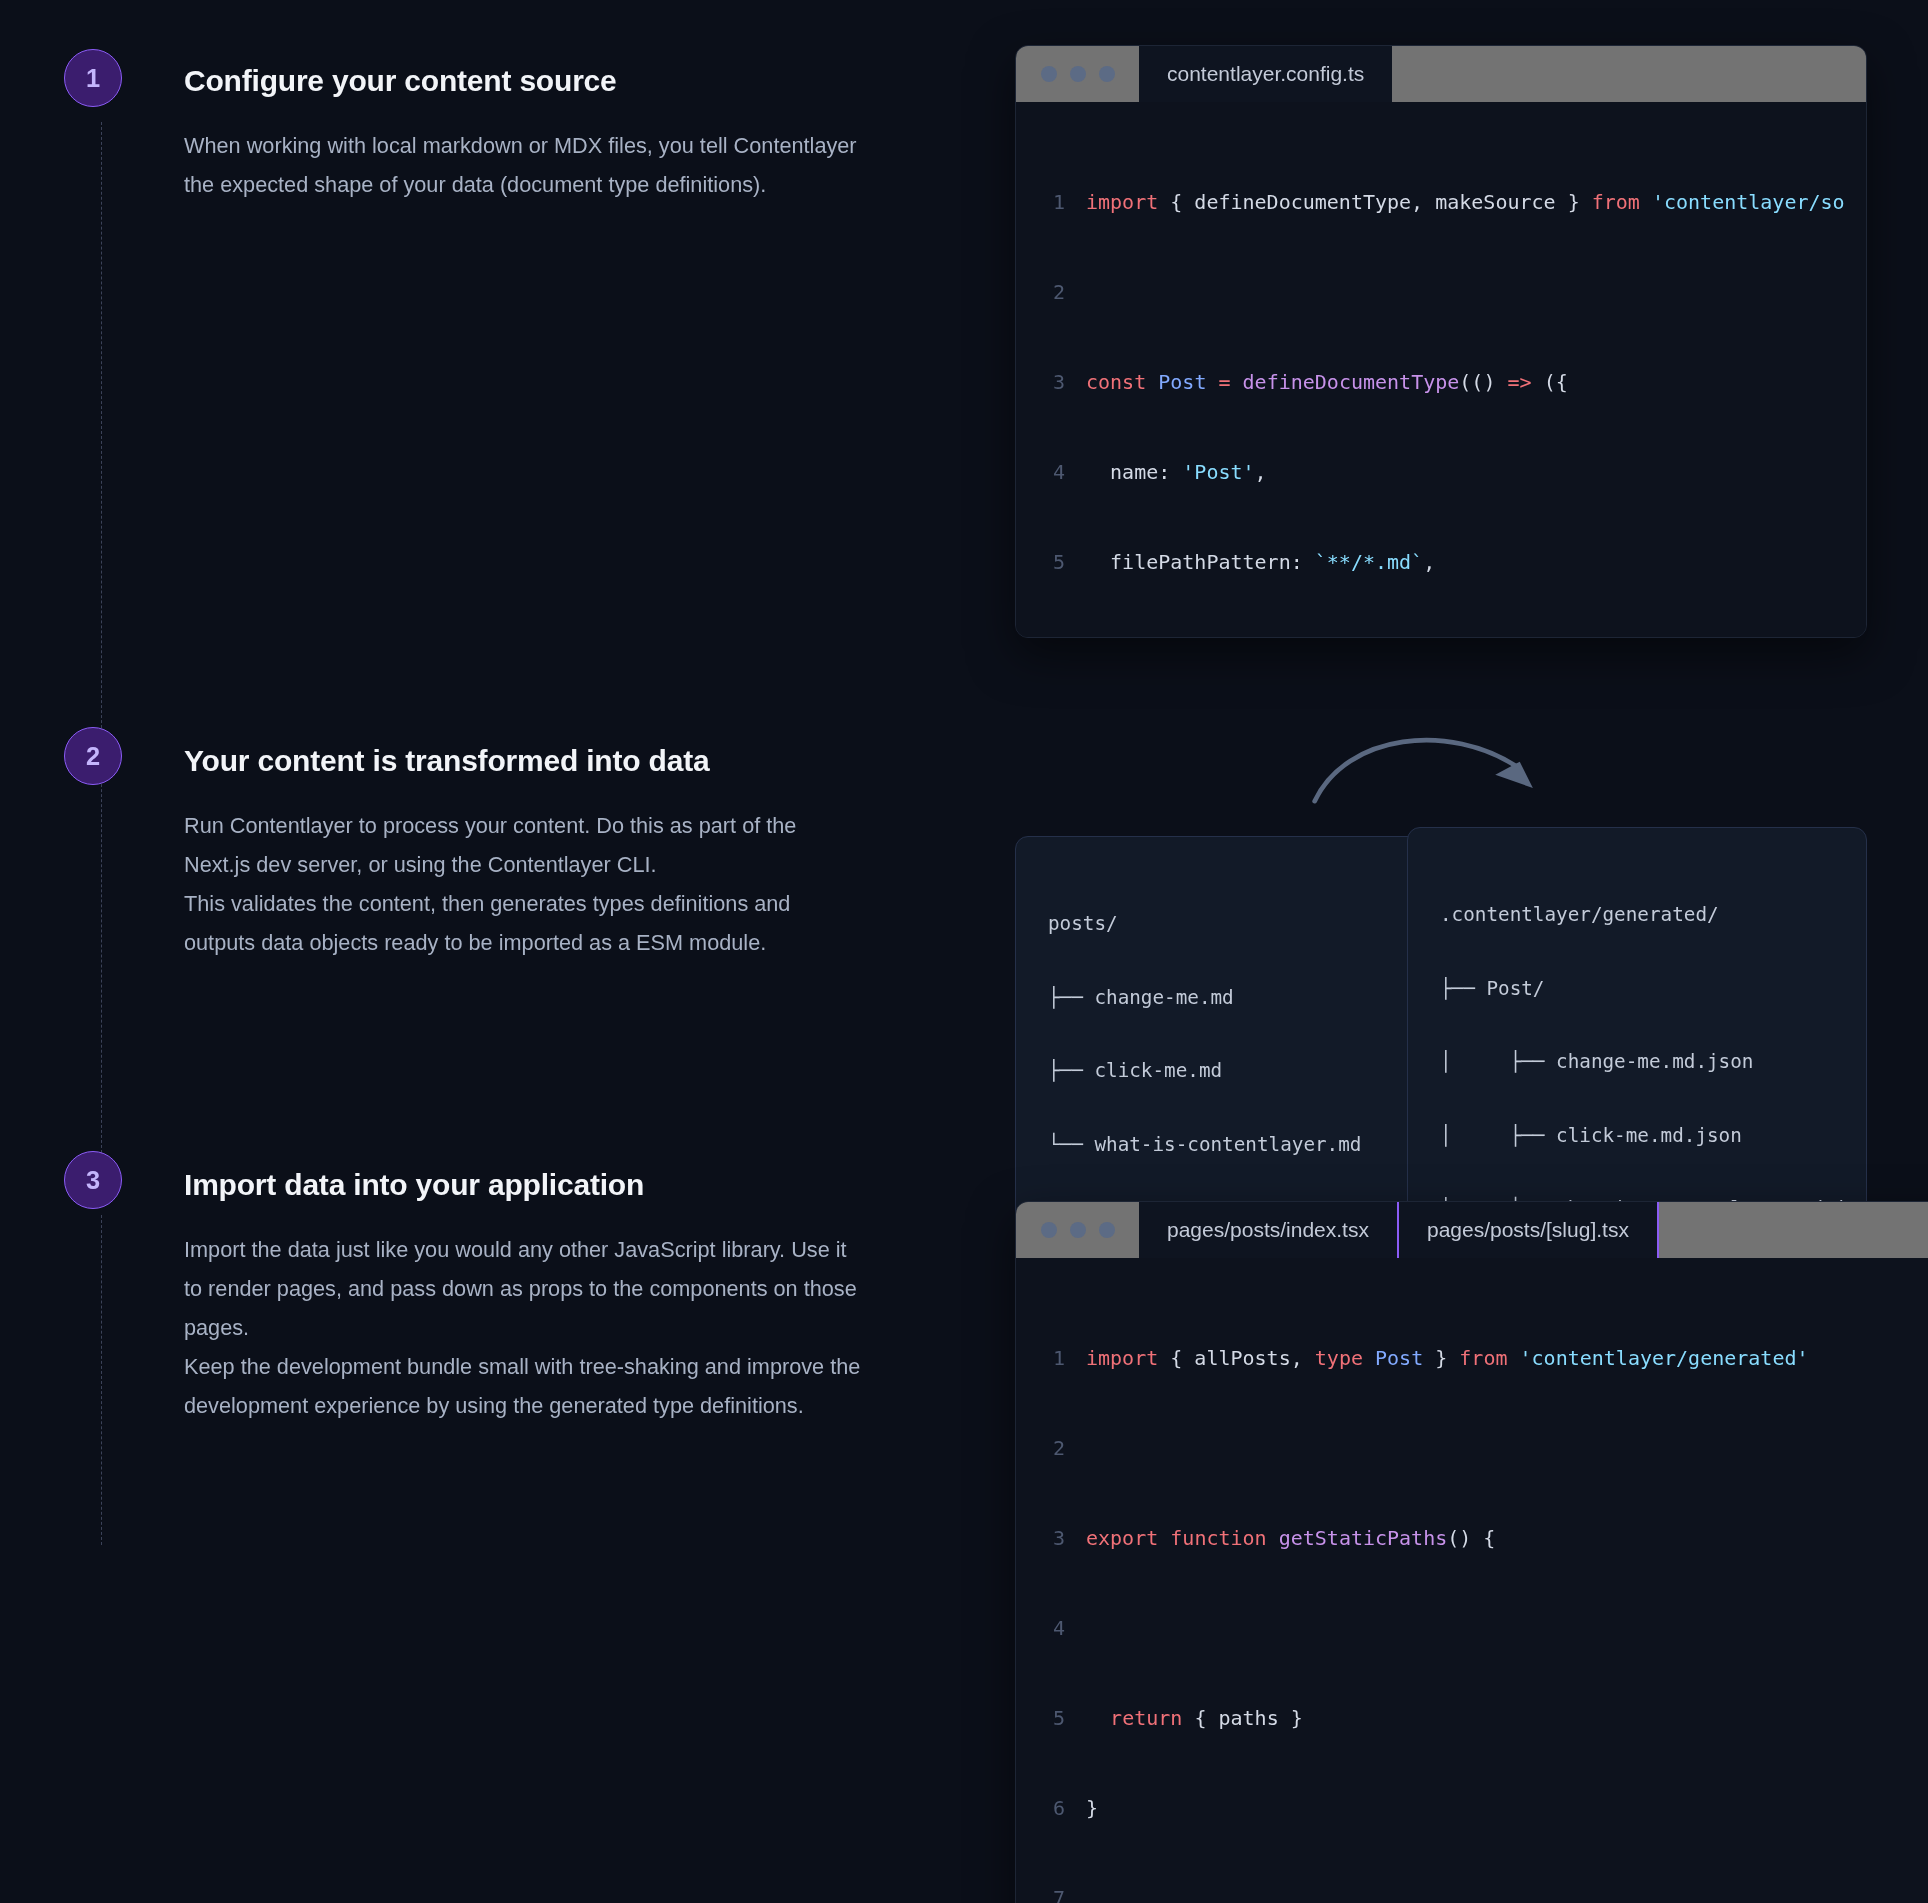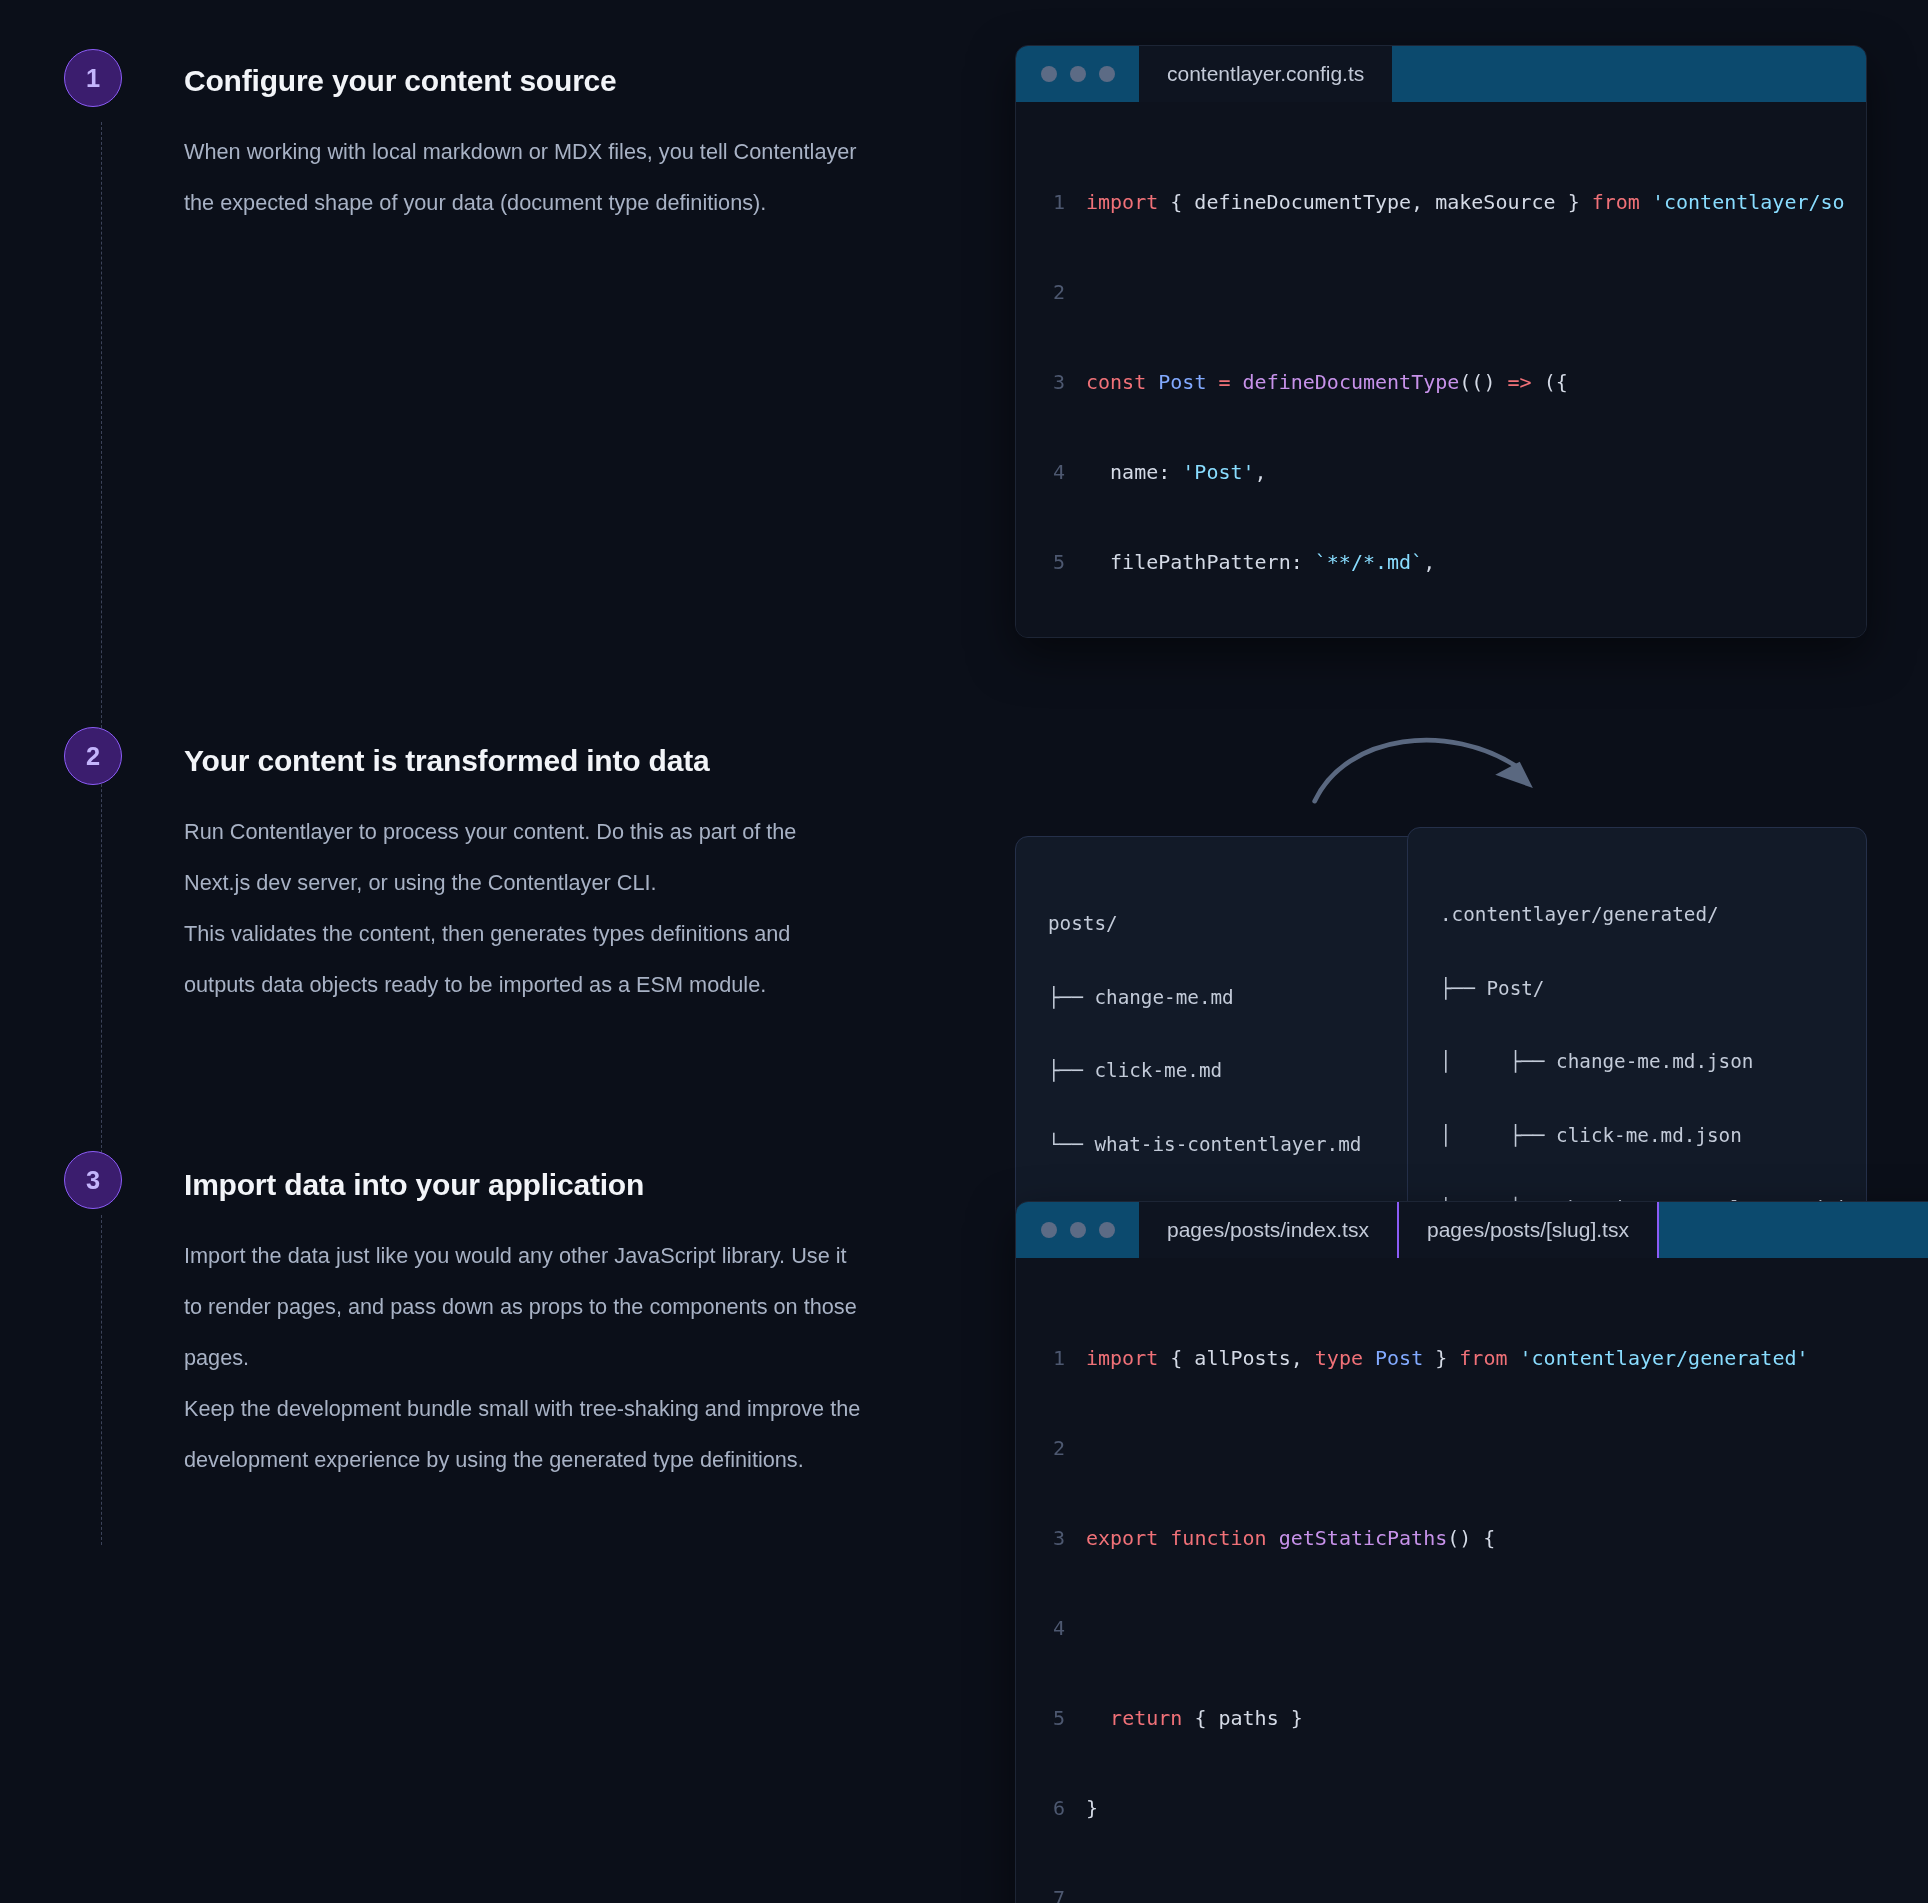--- a/index.html
+++ b/index.html
@@ -44,21 +44,21 @@
   .textcol { position: absolute; width: 678px; }
   .step-title {
     font-size: 30px;
     font-weight: bold;
     color: #f2f4f8;
     letter-spacing: -0.2px;
   }
   .step-body {
     margin-top: 28px;
     font-size: 21.7px;
-    line-height: 51px;
+    line-height: 39px;
     color: #a8b2c5;
     font-weight: 300;
   }
 
   
   .cta {
     margin-top: 43px;
     display: inline-flex;
     align-items: center;
     gap: 21px;
@@ -77,21 +77,21 @@
   .codewin {
     position: absolute;
     border-radius: 13px;
     background: #0e1420;
     border: 0.9px solid #1d2535;
     overflow: hidden;
     box-shadow: 0 17px 45px rgba(0,0,0,.5);
   }
   .titlebar {
     height: 56px;
-    background: #0c4a6e;
+    background: #737373;
     display: flex;
     align-items: stretch;
     border-bottom: 0.9px solid #1b2troduction;
   }
   .dots {
     display: flex;
     align-items: center;
     gap: 13px;
     padding: 0 24.5px;
   }

